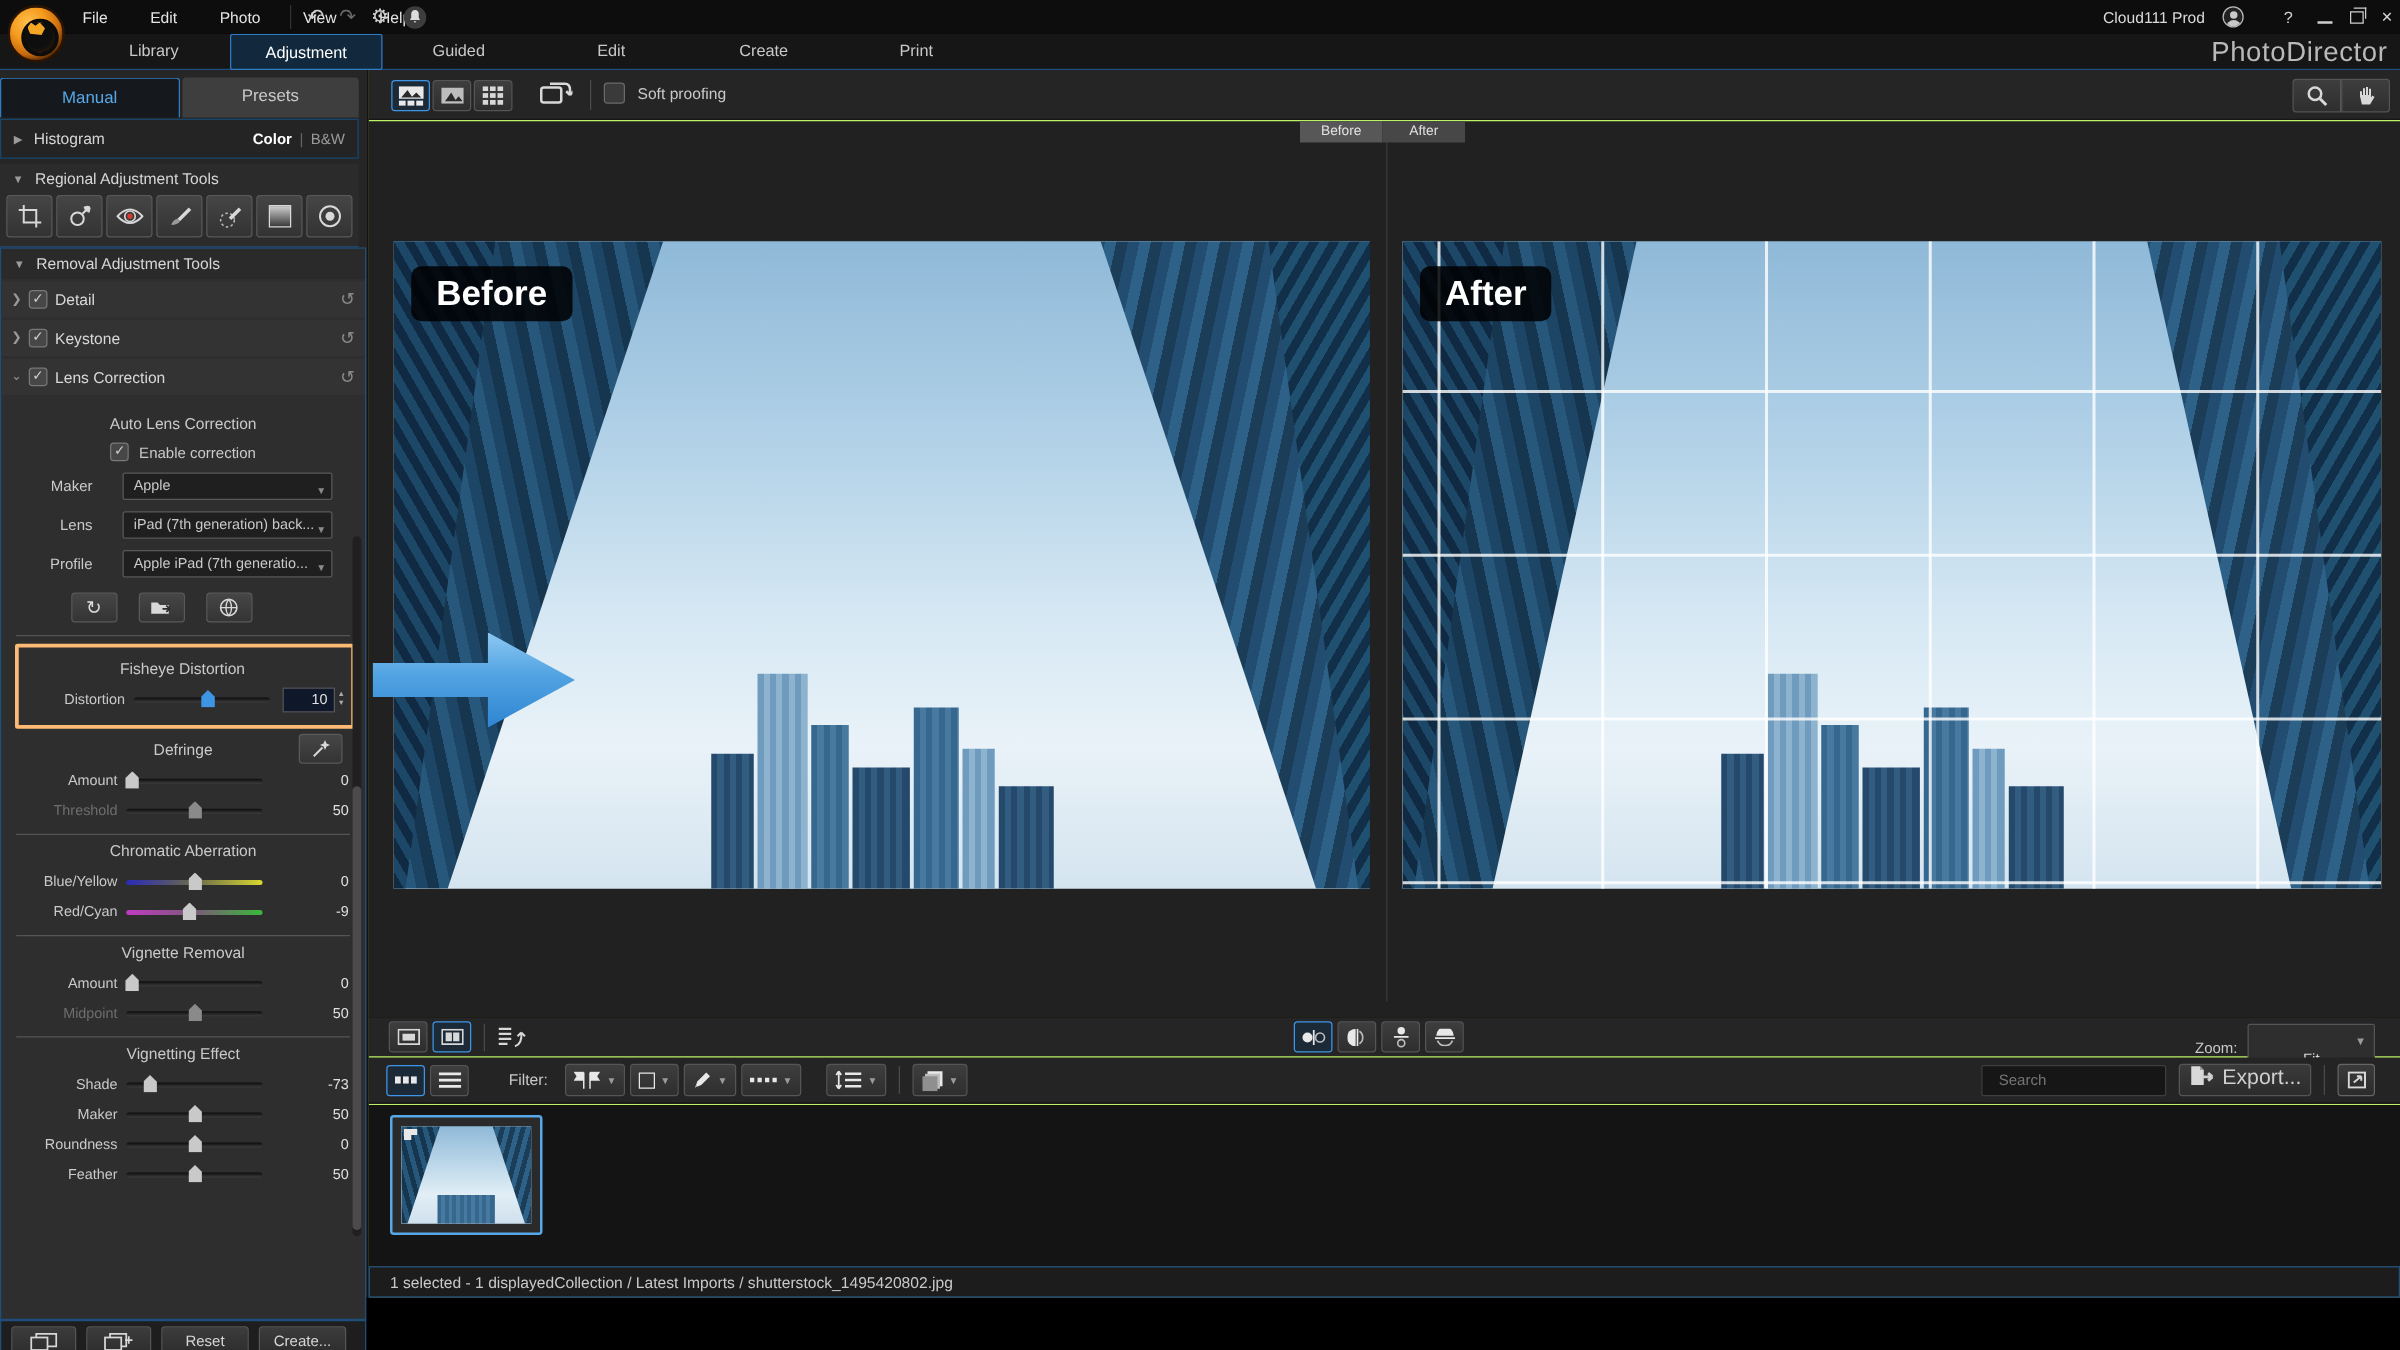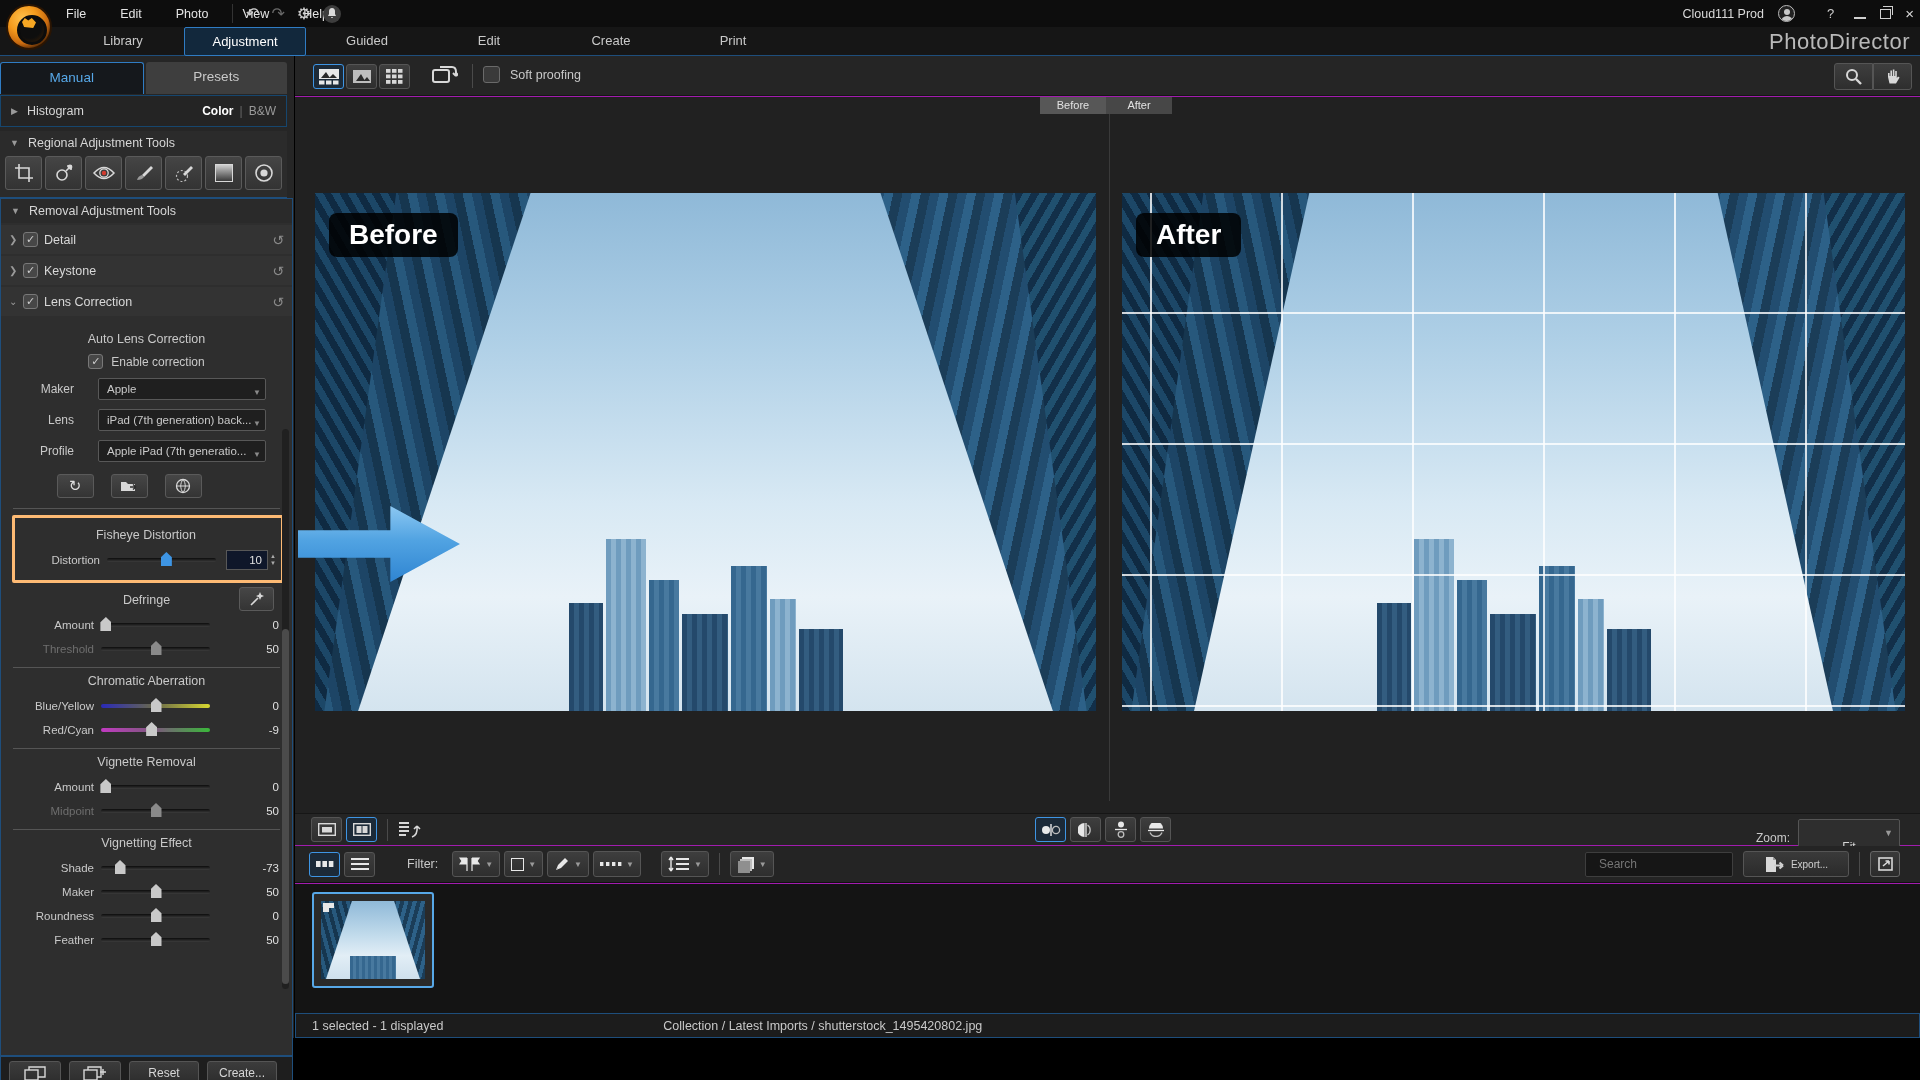--- a/index.html
+++ b/index.html
@@ -100,21 +100,21 @@
   .vscroll { position:absolute; right:3px; top:230px; width:7px; height:560px; background:#202020; border-radius:4px; }
   .vscroll .vthumb { position:absolute; left:0; top:200px; width:7px; height:355px; background:#4b4b4b; border-radius:4px; }
   .panelfooter { position:absolute; left:0; top:1000px; width:293px; height:34px; background:#1e1e1e; border:1px solid #1e4e7c;
     display:flex; align-items:center; gap:8px; padding:0 8px; }
   .pfbtn { height:24px; background:linear-gradient(#3c3c3c,#2c2c2c); border:1px solid #555; border-radius:3px;
     color:#d6d6d6; font-size:12px; display:flex; align-items:center; justify-content:center; }
   .pficon { width:52px; }
   .pftext { width:70px; }
 
   
-  .main { position:absolute; left:295px; top:56px; width:1625px; height:982px; background:#a21caf; }
+  .main { position:absolute; left:295px; top:56px; width:1625px; height:982px; background:#bef264; }
   .viewertop { position:absolute; left:0; top:0; width:1625px; height:40px; background:#252525; border-bottom:1px solid #161616; }
   .vt-group { position:absolute; left:18px; top:8px; display:flex; gap:2px; }
   .vbtn { width:31px; height:25px; background:linear-gradient(#3e3e3e,#2e2e2e); border:1px solid #555; border-radius:3px;
     display:flex; align-items:center; justify-content:center; }
   .vbtn.sel { border:1px solid #3e95e4; background:#1c2a38; }
   .vt-rotate { position:absolute; left:137px; top:8px; }
   .vt-div { position:absolute; left:177px; top:8px; width:1px; height:24px; background:#4a4a4a; }
   .softproof { position:absolute; left:188px; top:10px; display:flex; align-items:center; gap:10px; color:#c9c9c9; font-size:12.5px; }
   .sp-cb { width:17px; height:17px; border-radius:3px; background:#3a3a3a; border:1px solid #6a6a6a; }
   .vt-right { position:absolute; right:8px; top:7px; display:flex; }
@@ -178,21 +178,21 @@
   .fbtn { height:26px; background:linear-gradient(#3e3e3e,#2e2e2e); border:1px solid #555; border-radius:3px;
     display:flex; align-items:center; justify-content:center; gap:4px; padding:0 6px; color:#ddd; }
   .fbtn .car { font-size:8px; color:#9a9a9a; }
   .bb-right { position:absolute; right:20px; top:5px; display:flex; align-items:center; gap:10px; }
   .searchbox { width:148px; height:25px; background:#161616; border:1px solid #3e3e3e; border-radius:2px;
     display:flex; align-items:center; padding:0 7px; gap:6px; }
   .searchbox input { flex:1; background:transparent; border:none; outline:none; color:#bbb; font-size:12px;
     font-family:"Liberation Sans",sans-serif; }
   .sx { color:#9a9a9a; font-size:13px; }
   .exportbtn { width:106px; height:26px; background:linear-gradient(#3a3a3a,#2b2b2b); border:1px solid #555; border-radius:3px;
-    display:flex; align-items:center; justify-content:center; gap:7px; color:#cfcfcf; font-size:10px; }
+    display:flex; align-items:flex-start; justify-content:center; gap:7px; color:#cfcfcf; font-size:17px; }
   .bb-div { width:1px; height:24px; background:#4a4a4a; }
   .extbtn { width:30px; height:26px; background:linear-gradient(#3a3a3a,#2b2b2b); border:1px solid #666; border-radius:3px;
     display:flex; align-items:center; justify-content:center; }
 
   
   .filmstrip { position:absolute; left:0; top:828px; width:1625px; height:129px; background:#141414; }
   .thumb { position:absolute; left:17px; top:8px; width:122px; height:96px; border:2px solid #57a8e8; border-radius:3px;
     background:#2a2a2a; padding:7px; }
   .thumbimg { position:relative; width:104px; height:78px; overflow:hidden;
     background:linear-gradient(180deg,#8fb9d8 0%,#c3dcec 45%,#e2eef6 70%,#cfe0ed 100%); }
@@ -202,21 +202,21 @@
     background:repeating-linear-gradient(-75deg,#1b3d58 0 4px,#2d6188 4px 8px); clip-path:polygon(38% 0,100% 0,100% 100%,90% 100%); }
   .thumbimg .tS { position:absolute; left:28%; right:28%; bottom:0; height:30%;
     background:repeating-linear-gradient(90deg,#35678f 0 3px,#48799f 3px 6px); }
   .editbadge { position:absolute; left:2px; top:2px; width:11px; height:9px; background:#e8e8e8; z-index:2;
     clip-path:polygon(0 0,100% 0,100% 55%,55% 55%,55% 100%,0 100%); }
 
   
   .statusbar { position:absolute; left:0; top:957px; width:1625px; height:25px; background:#1c1c1c; border:1px solid #1e4e7c;
     display:flex; align-items:center; }
   .st-left { margin-left:16px; color:#c9c9c9; font-size:12.5px; }
-  .st-path { margin-left:220px; color:#c9c9c9; font-size:12.5px; }
+  .st-path { color:#c9c9c9; font-size:12.5px; }
 
   svg { display:block; }
 </style>
 </head>
 <body>
 
 <div class="app">
 
   <div class="titlebar">
     <div class="menus">

